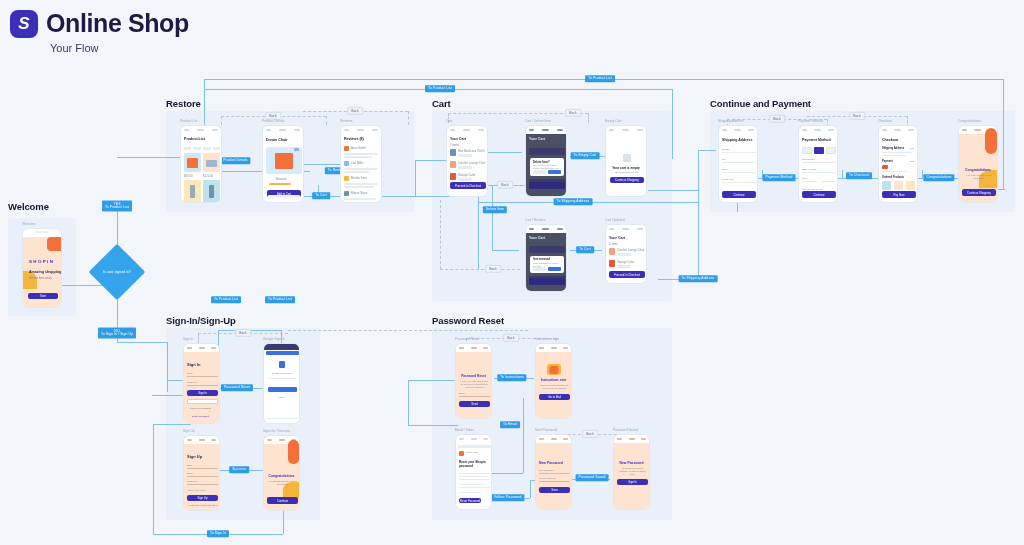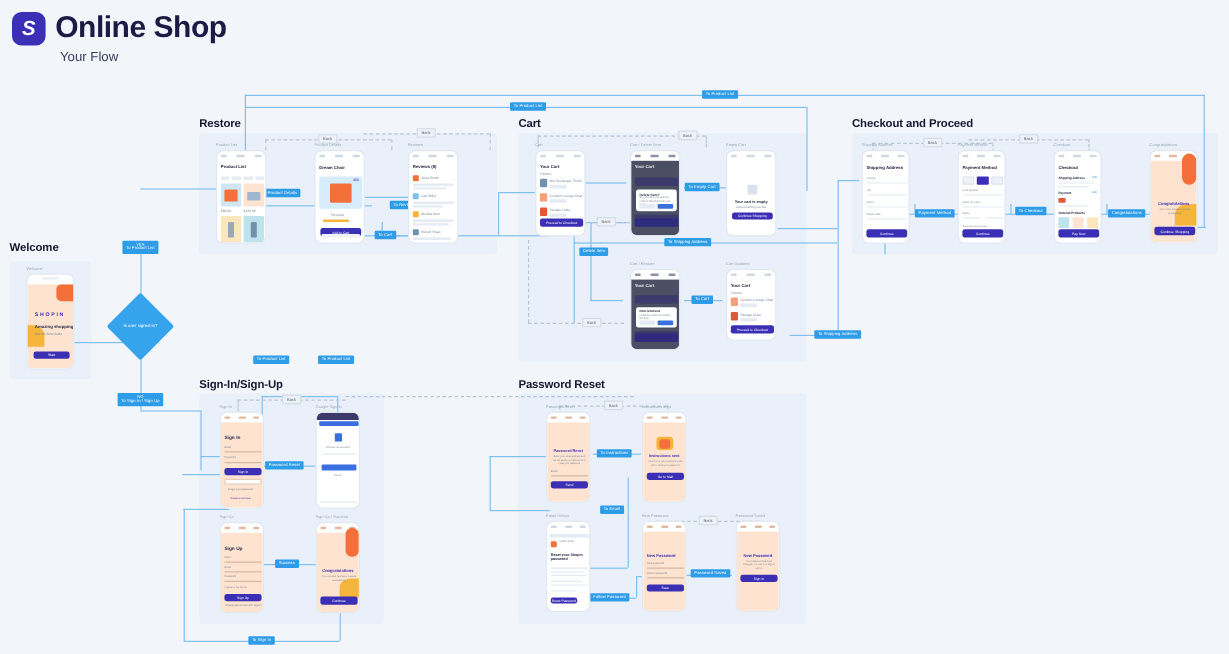--- a/index.html
+++ b/index.html
@@ -164,21 +164,21 @@
   <div class="panel" style="left:8px;  top:218px; width:68px;  height:98px;"></div>
   <div class="panel" style="left:166px;top:111px; width:248px; height:101px;"></div>
   <div class="panel" style="left:432px;top:111px; width:240px; height:190px;"></div>
   <div class="panel" style="left:710px;top:111px; width:305px; height:101px;"></div>
   <div class="panel" style="left:166px;top:328px; width:154px; height:192px;"></div>
   <div class="panel" style="left:432px;top:328px; width:240px; height:192px;"></div>
 
   <div class="panel-title" style="left:8px;  top:201px;">Welcome</div>
   <div class="panel-title" style="left:166px;top:98px;">Restore</div>
   <div class="panel-title" style="left:432px;top:98px;">Cart</div>
-  <div class="panel-title" style="left:710px;top:98px;">Checkout and Proceed</div>
+  <div class="panel-title" style="left:710px;top:98px;">Continue and Payment</div>
   <div class="panel-title" style="left:166px;top:315px;">Sign-In/Sign-Up</div>
   <div class="panel-title" style="left:432px;top:315px;">Password Reset</div>
 
   <div class="ln lnh" style="left:204px; top:79px;  width:800px;"></div>
   <div class="ln lnv" style="left:204px; top:79px;  height:78px;"></div>
   <div class="ln lnv" style="left:1003px;top:79px;  height:110px;"></div>
   <div class="ln lnh" style="left:204px; top:89px;  width:468px;"></div>
   <div class="ln lnv" style="left:672px; top:89px;  height:70px;"></div>
 
   <div class="ln lnh" style="left:62px;  top:285px; width:55px;"></div>

